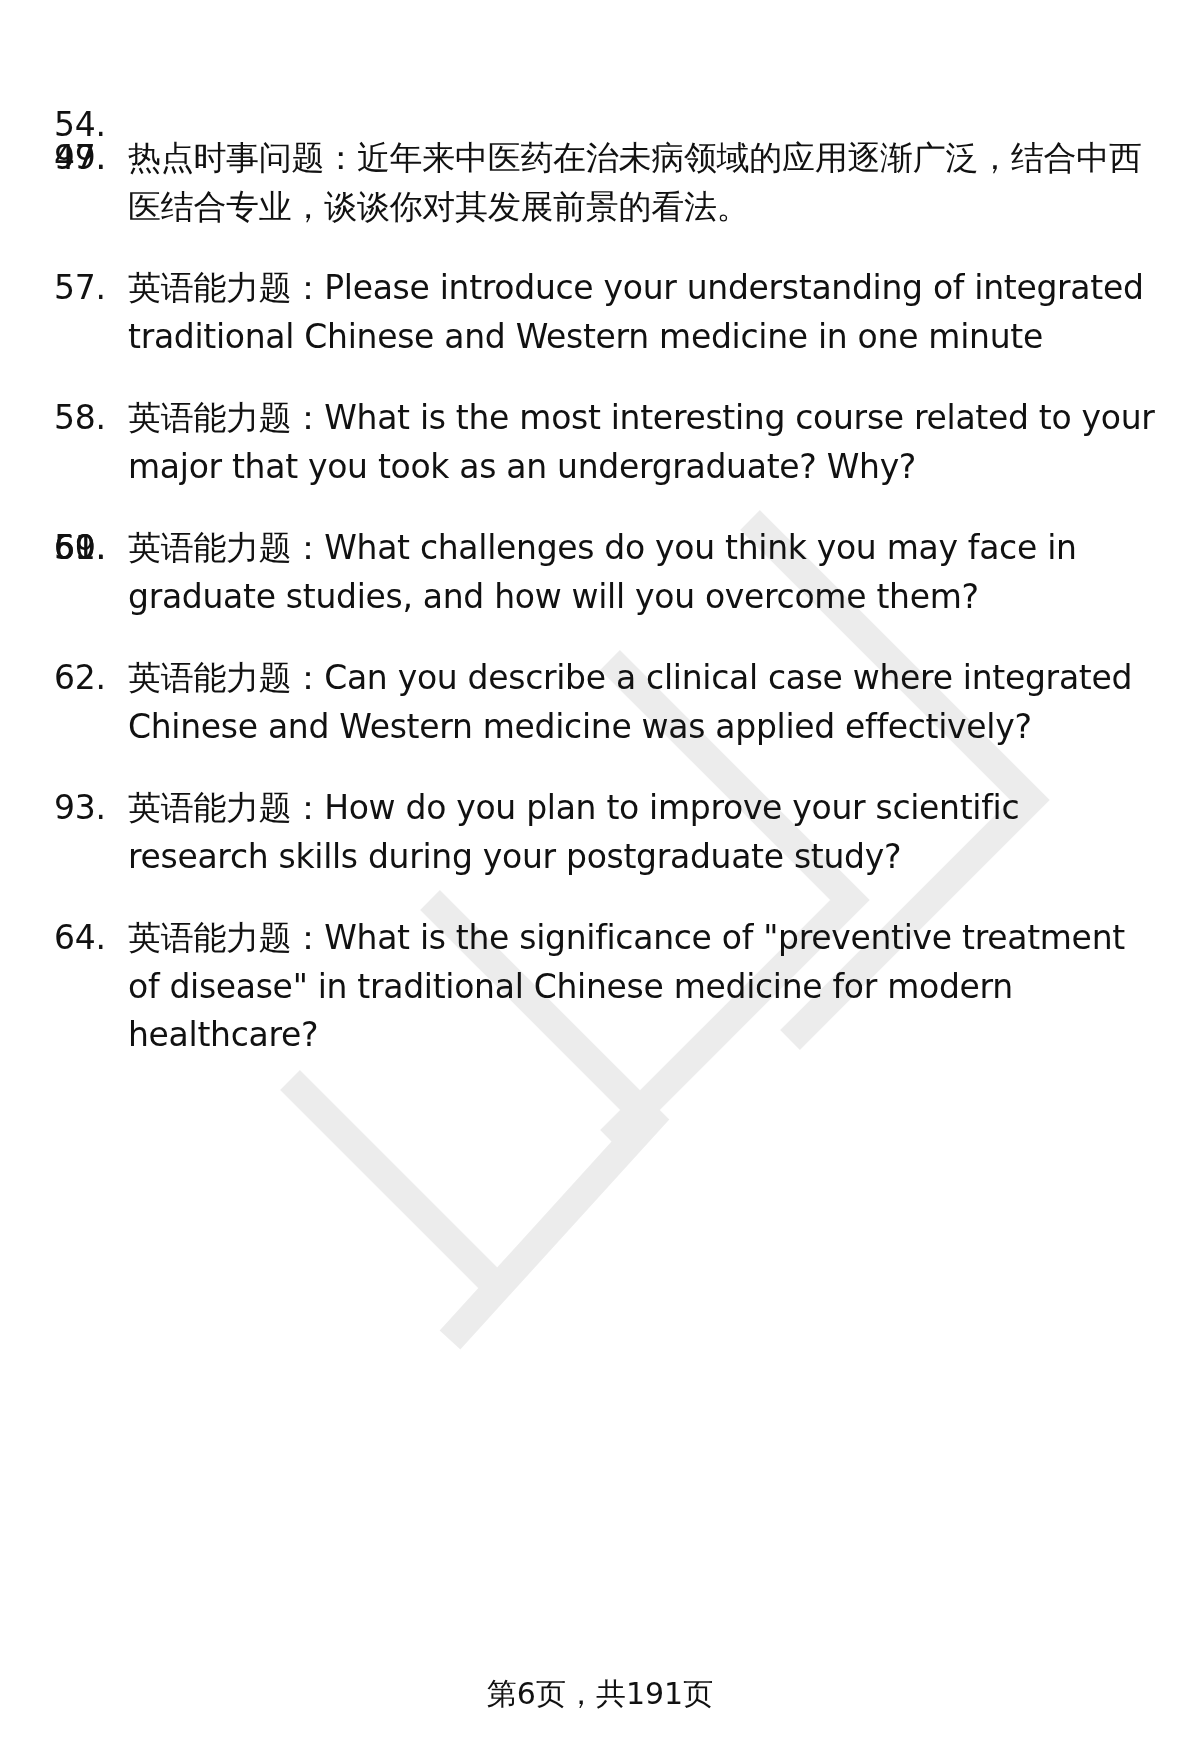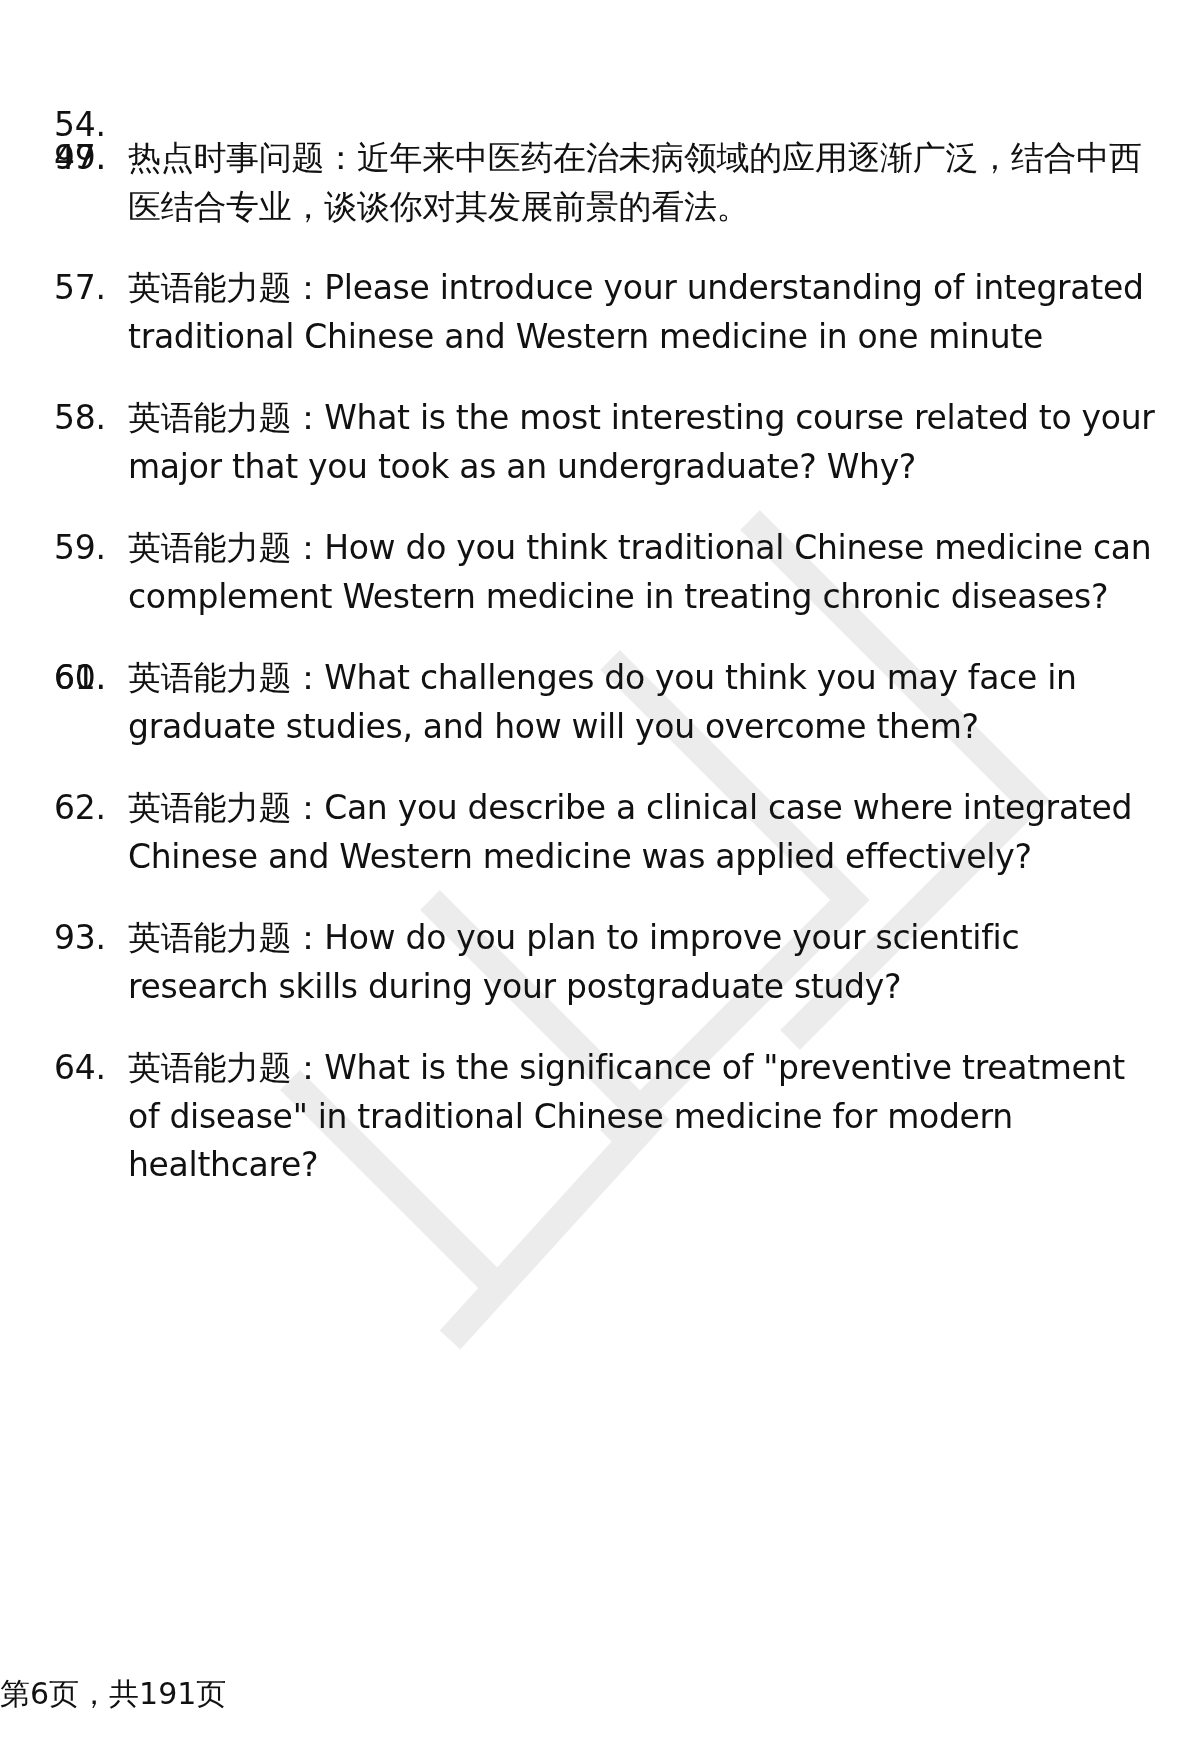--- a/index.html
+++ b/index.html
@@ -4,21 +4,21 @@
 <style>
   html, body { margin: 0; padding: 0; background: #ffffff; }
   body { width: 1200px; height: 1755px; position: relative; overflow: hidden;
          font-family: "DejaVu Sans", "Liberation Sans", sans-serif; color: #111; }
   .watermark { position: absolute; left: 230px; top: 480px; width: 820px; height: 900px;
                pointer-events: none; opacity: 0.07; }
   .list { position: absolute; left: 0; top: 57px; width: 1200px; margin-top: 44px; }
   .item { position: relative; padding-left: 128px; padding-right: 40px;
           font-size: 33px; line-height: 48.5px; margin-bottom: 33px; letter-spacing: -0.3px; }
   .num { position: absolute; left: 54px; top: 0; }
-  .footer { position: absolute; left: 0; right: 0; top: 1674px; 
+  .footer { position: absolute; left: 0; right: 0; top: 1674px; text-align: center;
             font-size: 30px; line-height: 40px; }
 </style>
 </head>
 <body>
 
 <svg class="watermark" viewBox="0 0 820 900">
   <g fill="none" stroke="#000" stroke-width="28">
     <path d="M520 40 L800 320 L560 560"></path>
     <path d="M380 180 L620 420 L380 660"></path>
     <path d="M200 420 L420 640 L220 860"></path>
@@ -40,21 +40,20 @@
   <div class="item">
     <span class="num">57.</span>
     <span>英语能力题：Please introduce your understanding of integrated traditional Chinese and Western medicine in one minute</span>
   </div>
   <div class="item">
     <span class="num">58.</span>
     <span>英语能力题：What is the most interesting course related to your major that you took as an undergraduate? Why?</span>
   </div>
   <div class="item">
     <span class="num">59.</span>
-    <span>英语能力题：How do you think traditional Chinese medicine can complement Western medicine in treating chronic diseases?</span>
   </div>
   <div class="item">
     <span class="num">60.</span>
   </div>
   <div class="item">
     <span class="num">61.</span>
     <span>英语能力题：What challenges do you think you may face in graduate studies, and how will you overcome them?</span>
   </div>
   <div class="item">
     <span class="num">62.</span>

